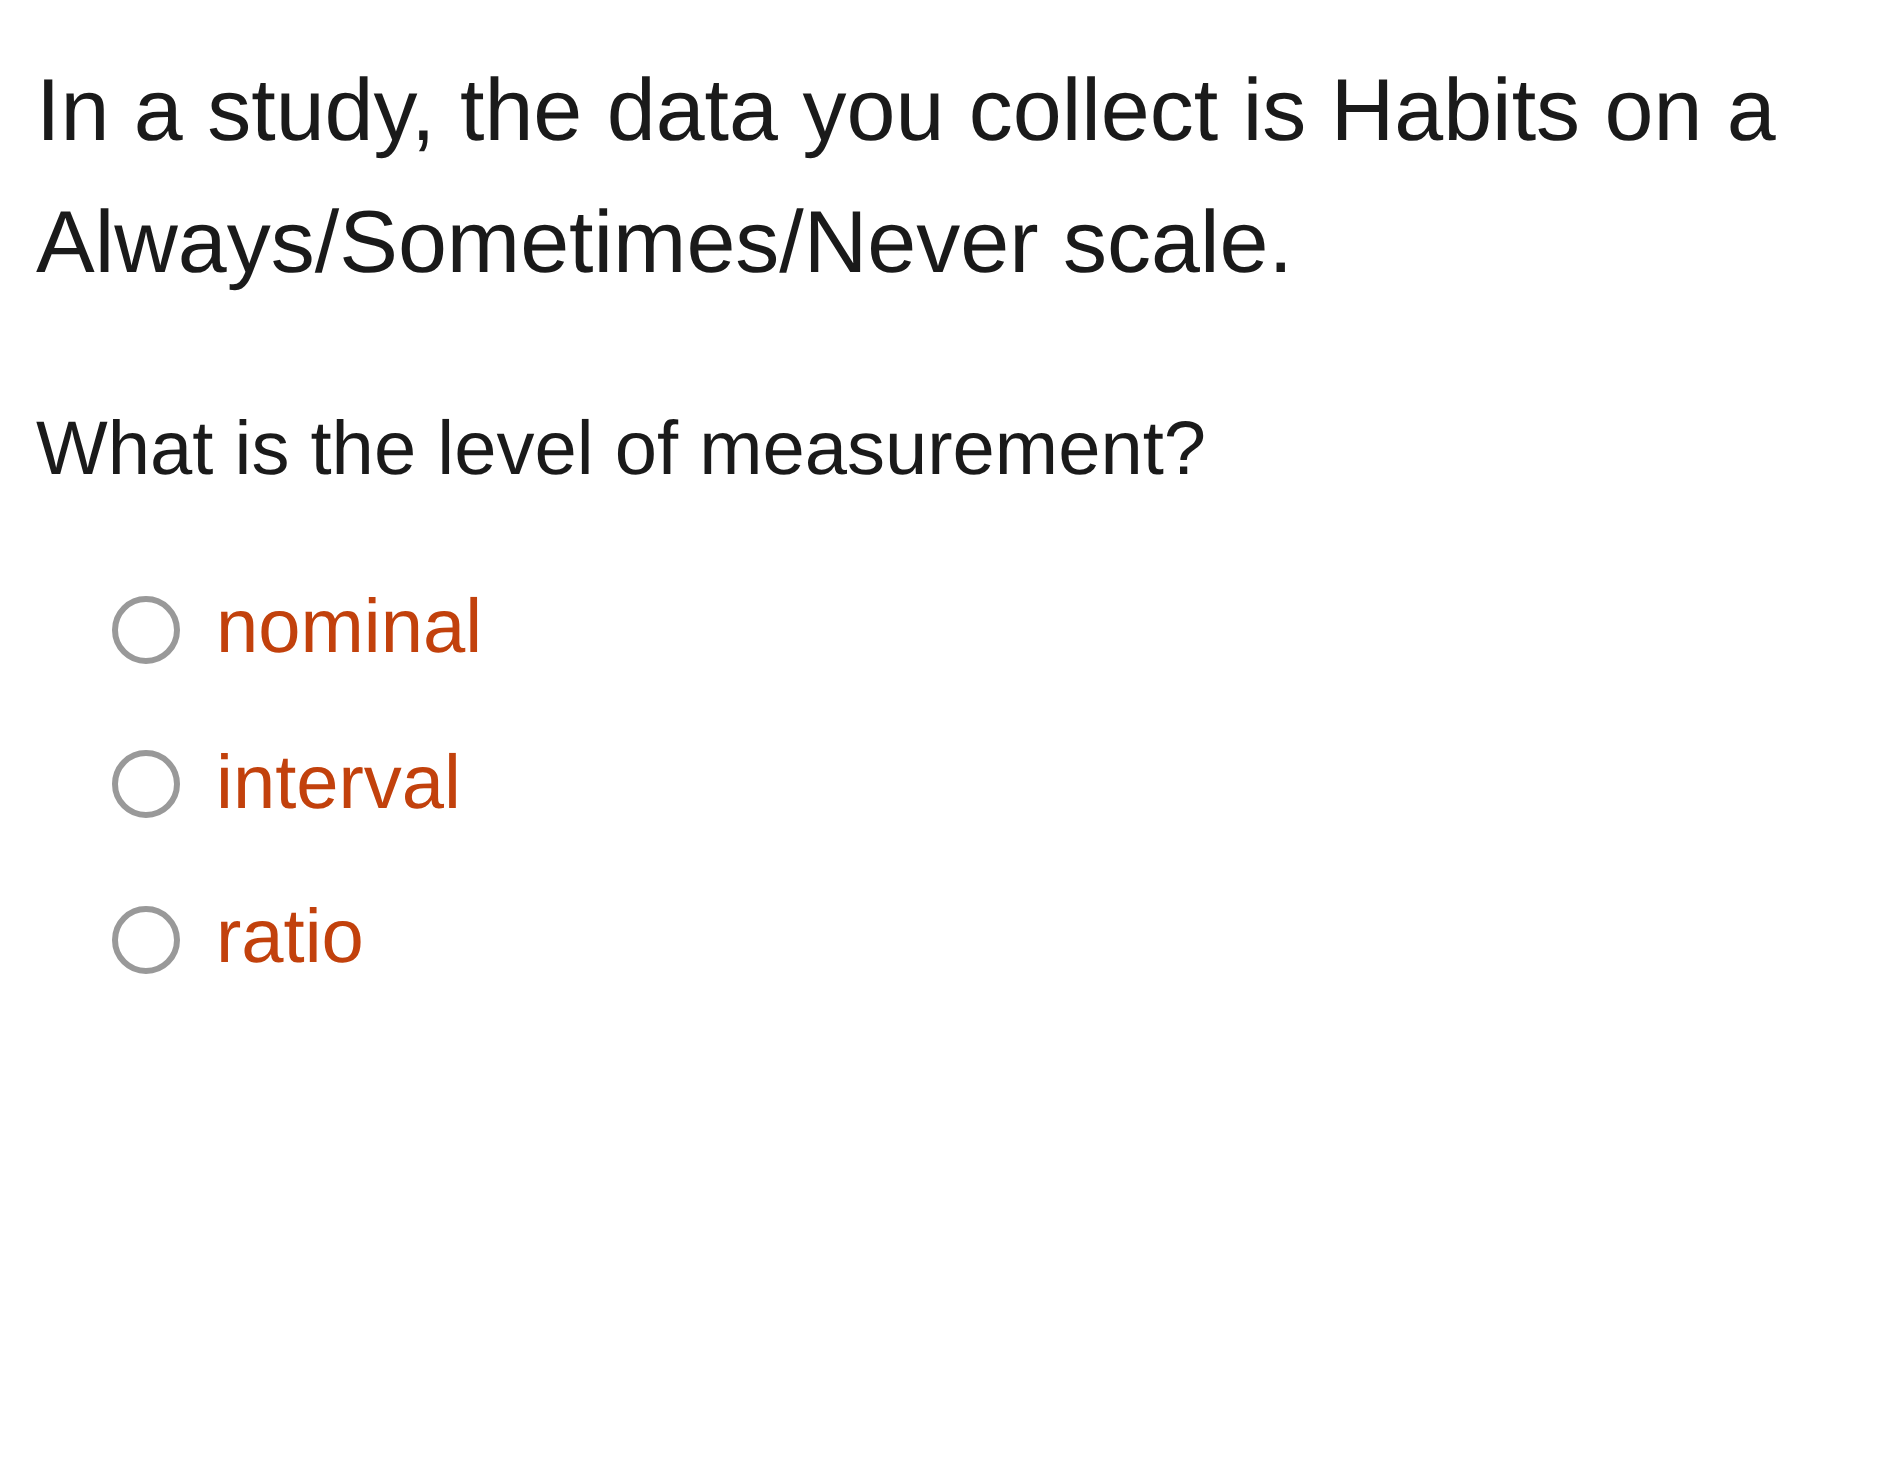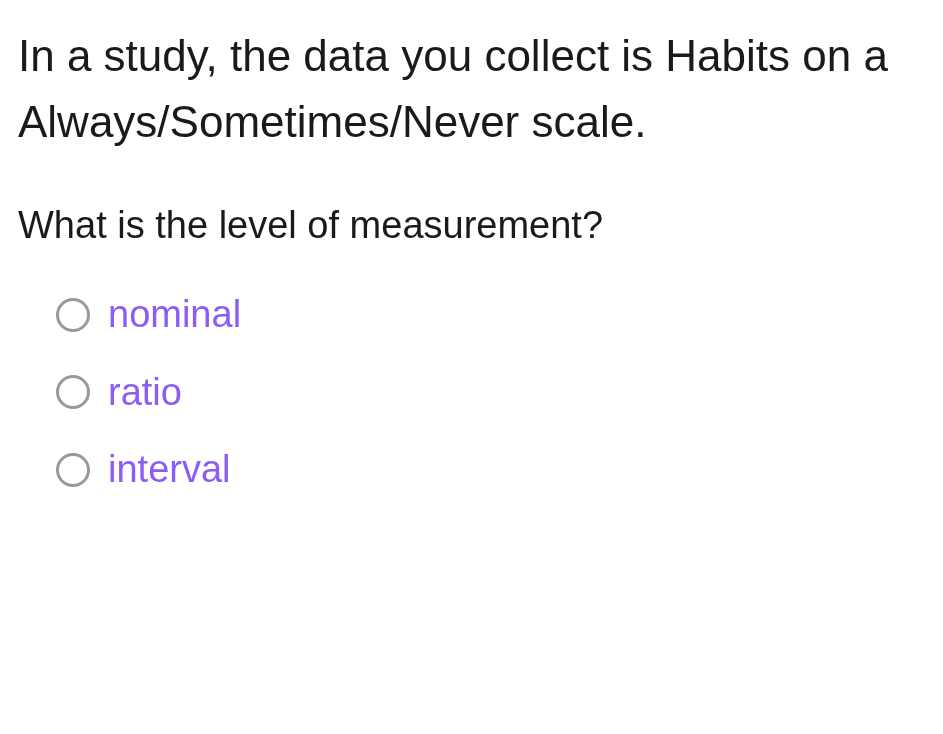--- a/index.html
+++ b/index.html
@@ -41,35 +41,35 @@
       height: 34px;
       border: 3px solid #999999;
       border-radius: 50%;
       margin-right: 18px;
       flex-shrink: 0;
       background: #fff;
     }
     .option-label {
       font-size: 38px;
       line-height: 1.2;
-      color: #8b5cf6;
+      color: #c2410c;
     }
   </style>
 </head>
 <body>
 
 <div class="question-stem">In a study, the data you collect is Habits on a Always/Sometimes/Never scale.</div>
 <div class="question-prompt">What is the level of measurement?</div>
 
 <div class="options">
   <div class="option">
     <span class="radio"></span>
     <span class="option-label">nominal</span>
   </div>
   <div class="option">
     <span class="radio"></span>
-    <span class="option-label">ratio</span>
+    <span class="option-label">interval</span>
   </div>
   <div class="option">
     <span class="radio"></span>
-    <span class="option-label">interval</span>
+    <span class="option-label">ratio</span>
   </div>
 </div>
 
 </body></html>

